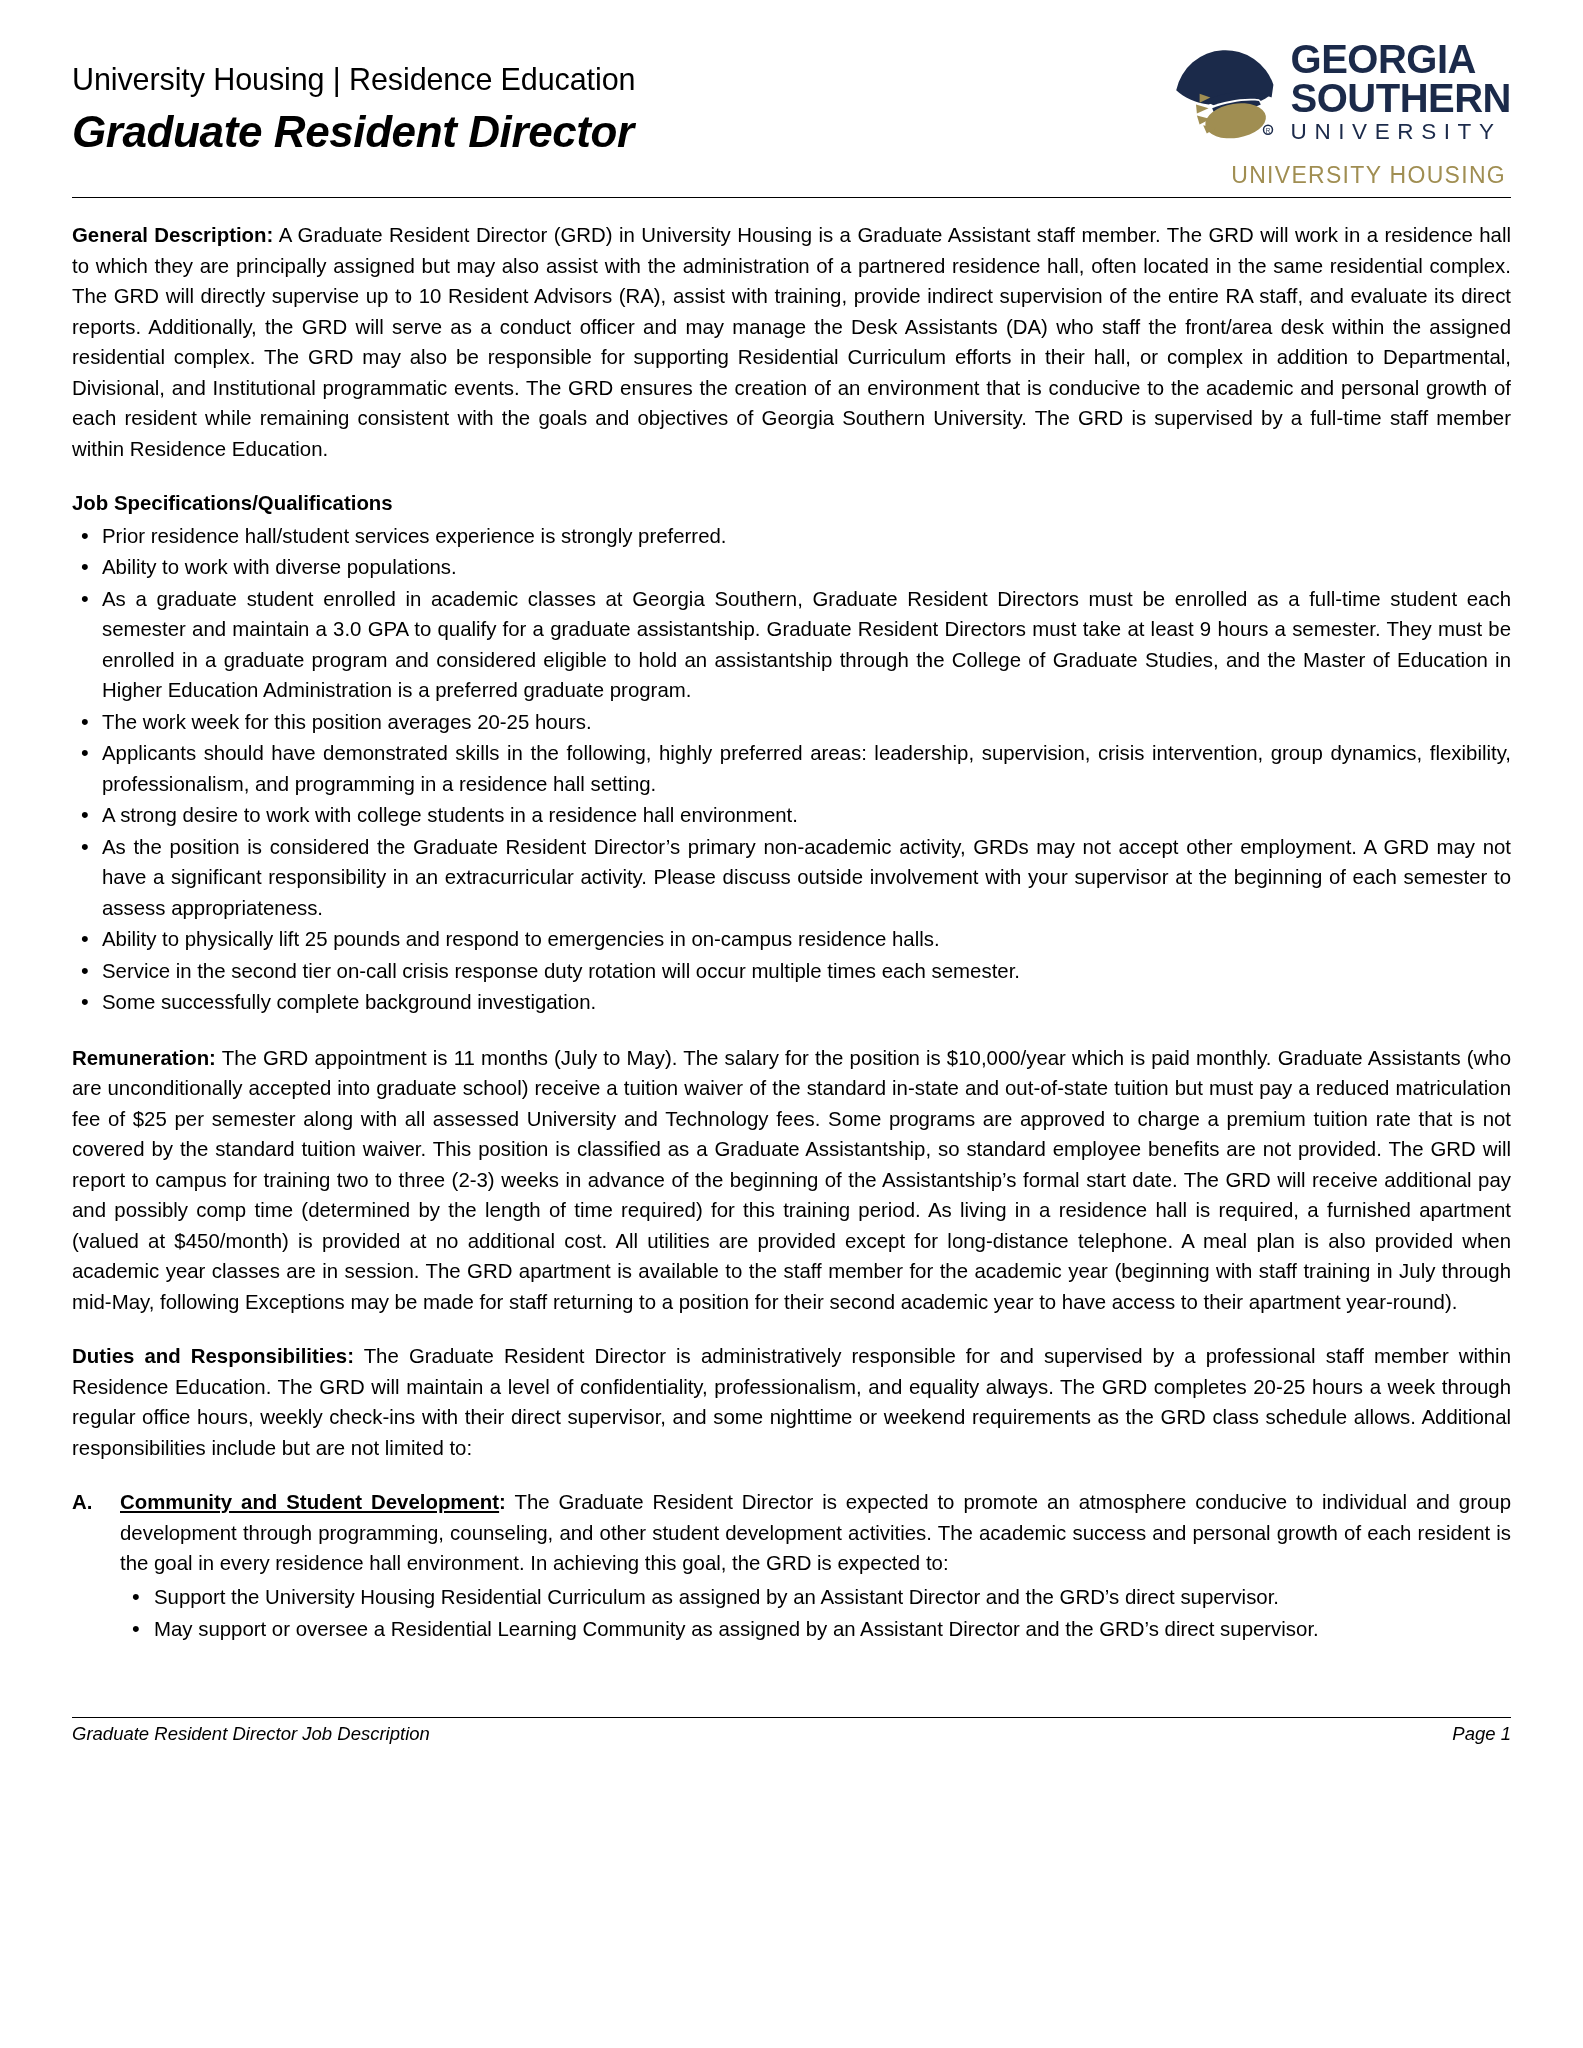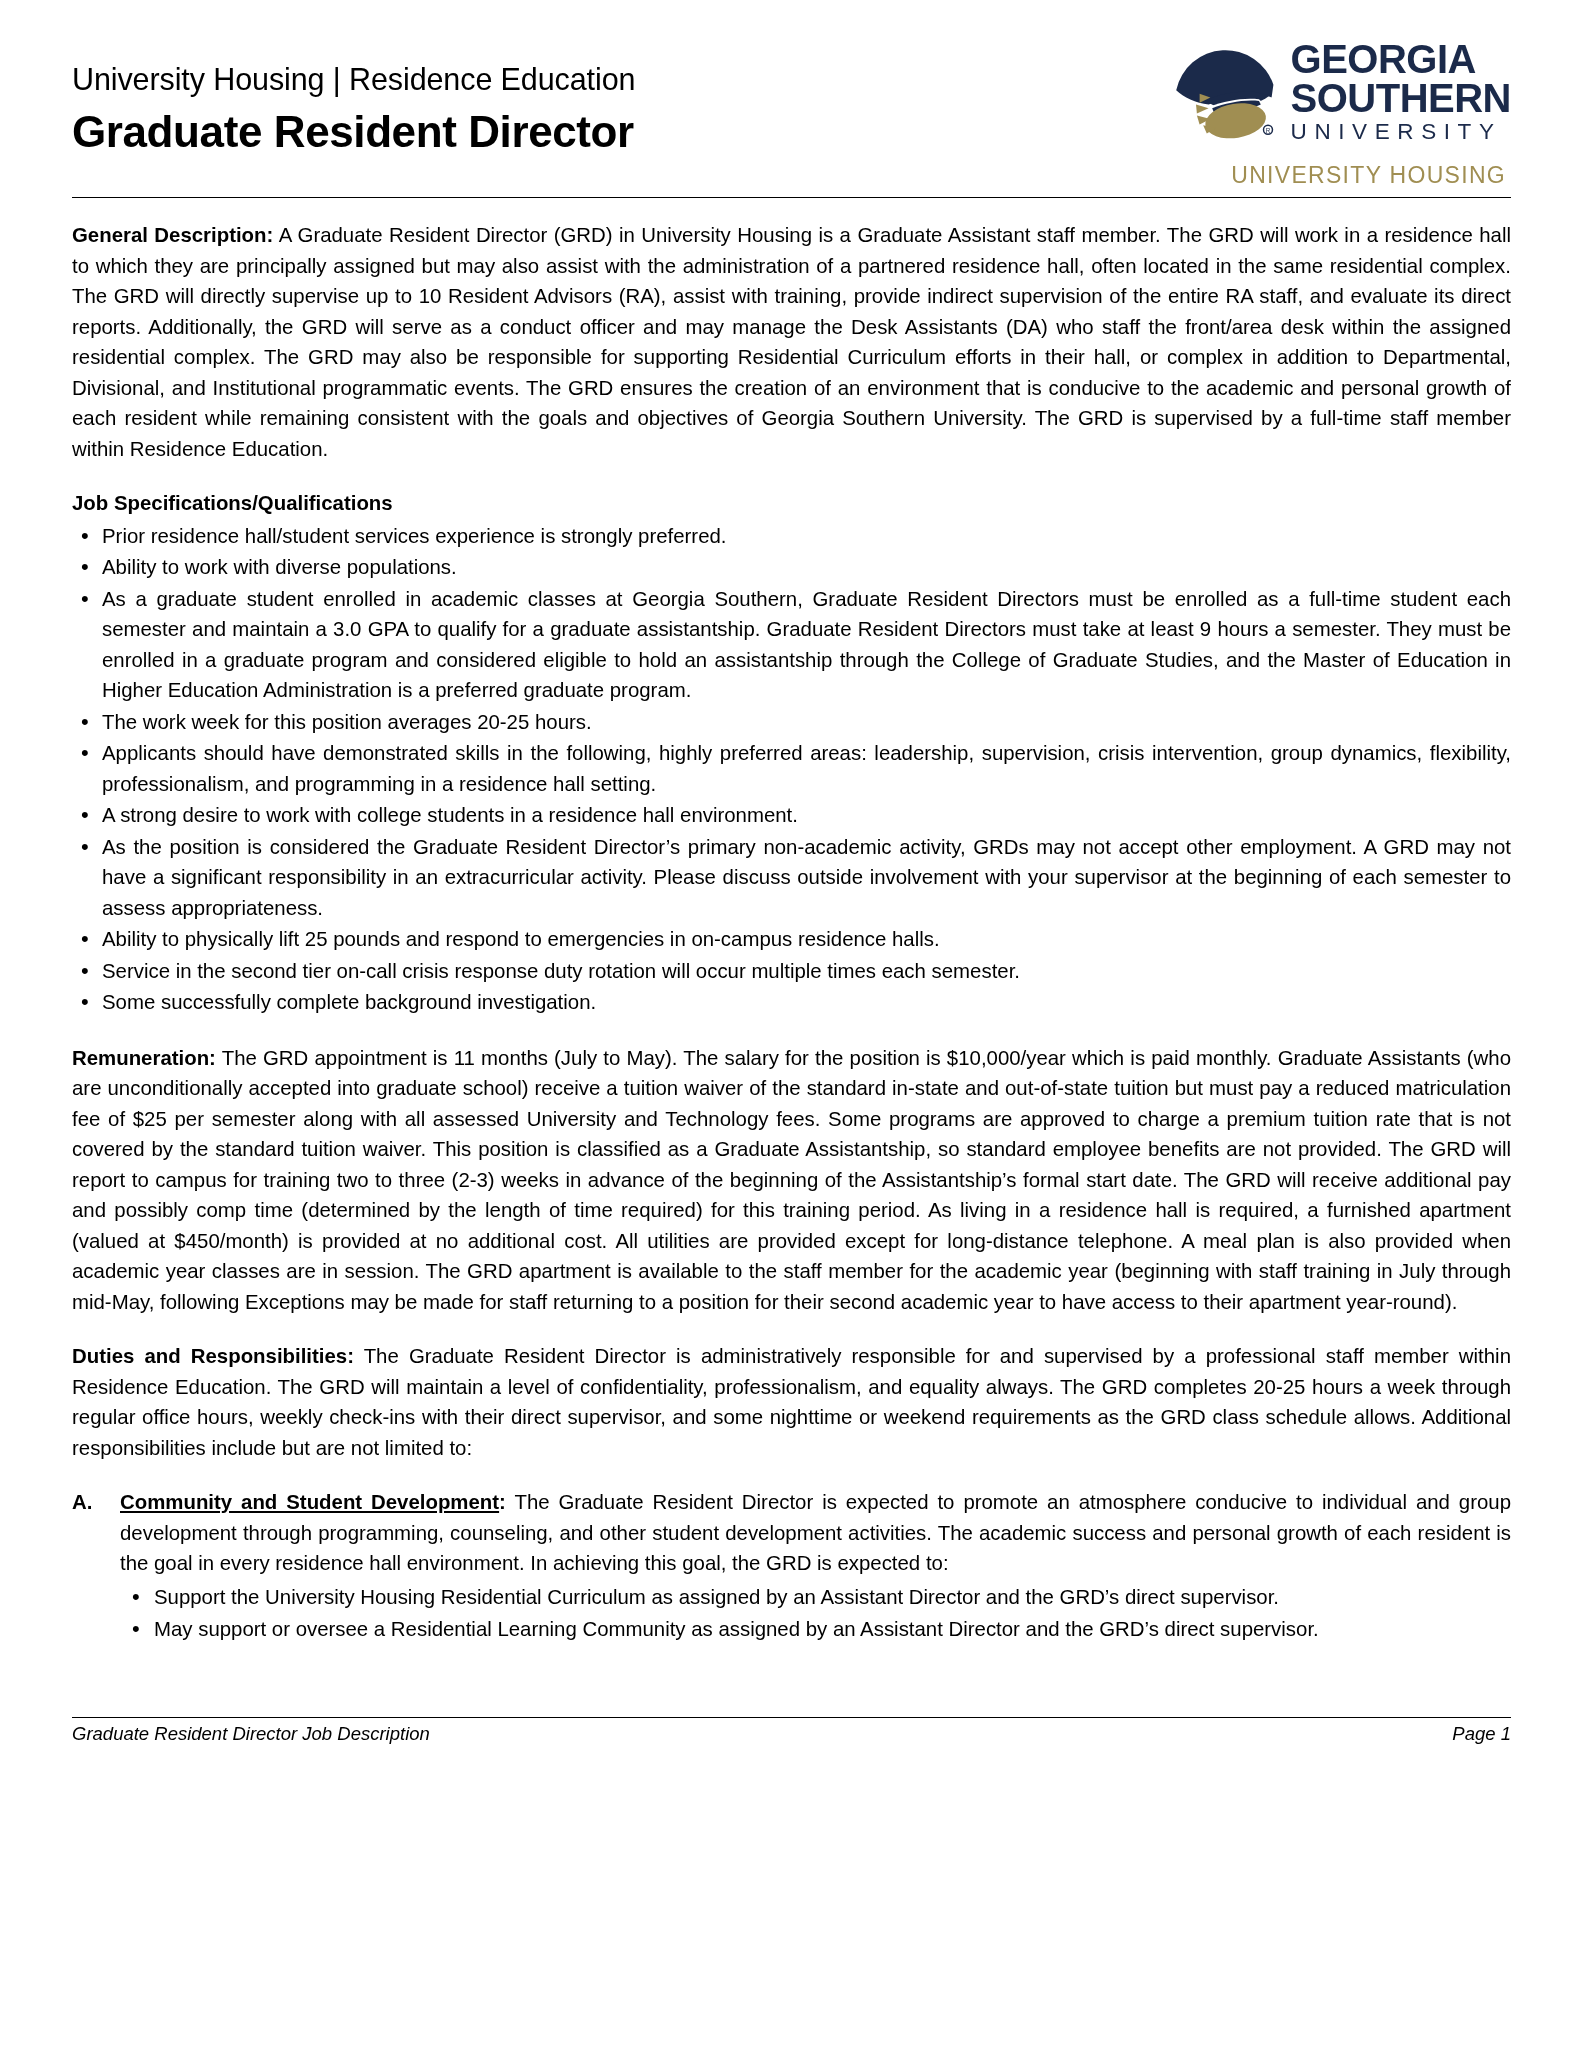--- a/index.html
+++ b/index.html
@@ -47,20 +47,21 @@
     white-space: nowrap;
   }
   .doc-title {
     font-size: 44px;
     font-weight: bold;
     line-height: 1.2;
     letter-spacing: -0.4px;
     margin-top: 8px;
     color: #000;
     white-space: nowrap;
+    font-style: italic;
   }
   .header-right {
     display: flex;
     flex-direction: column;
     align-items: flex-end;
     padding-top: 8px;
   }
   .logo-row {
     display: flex;
     align-items: center;

